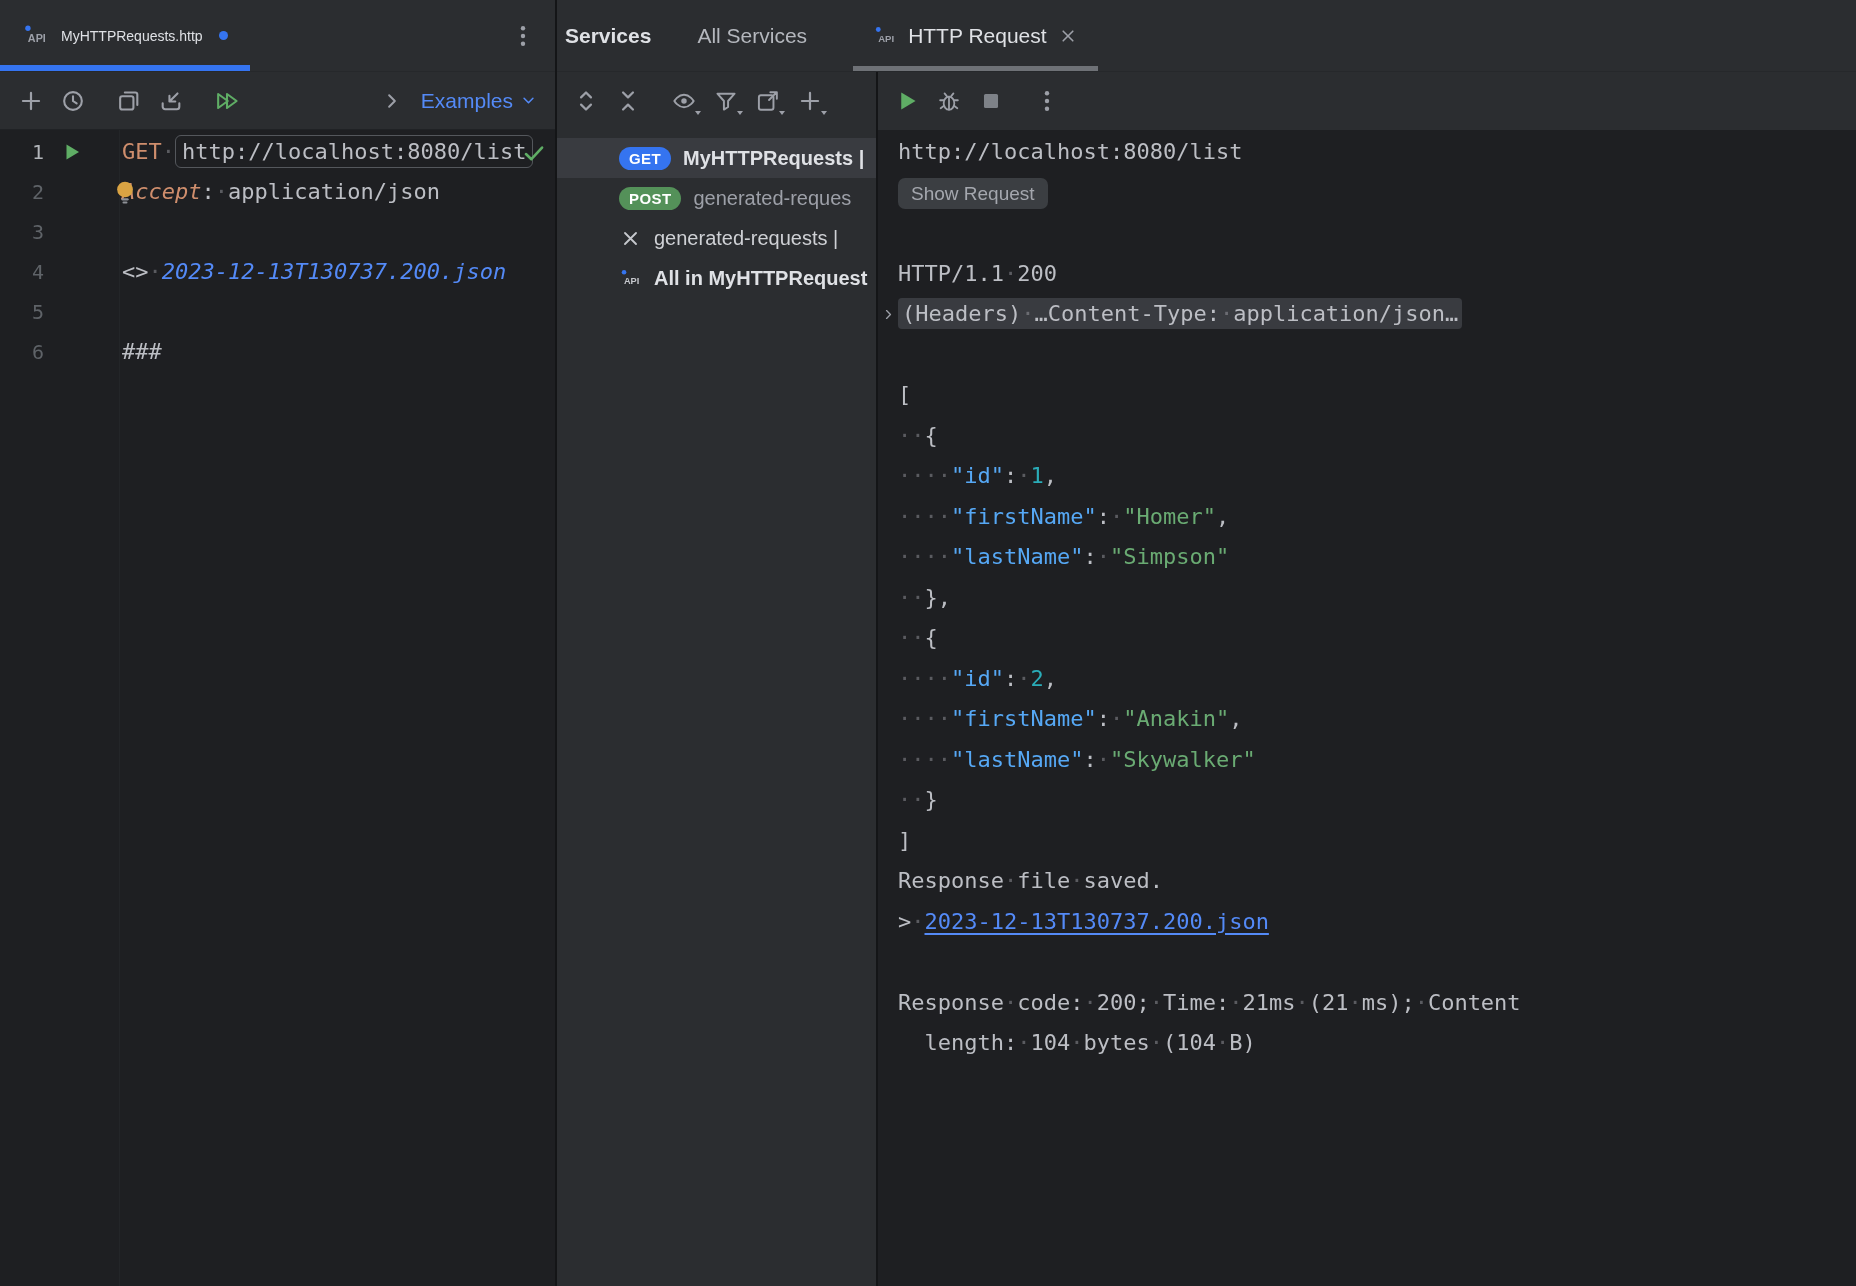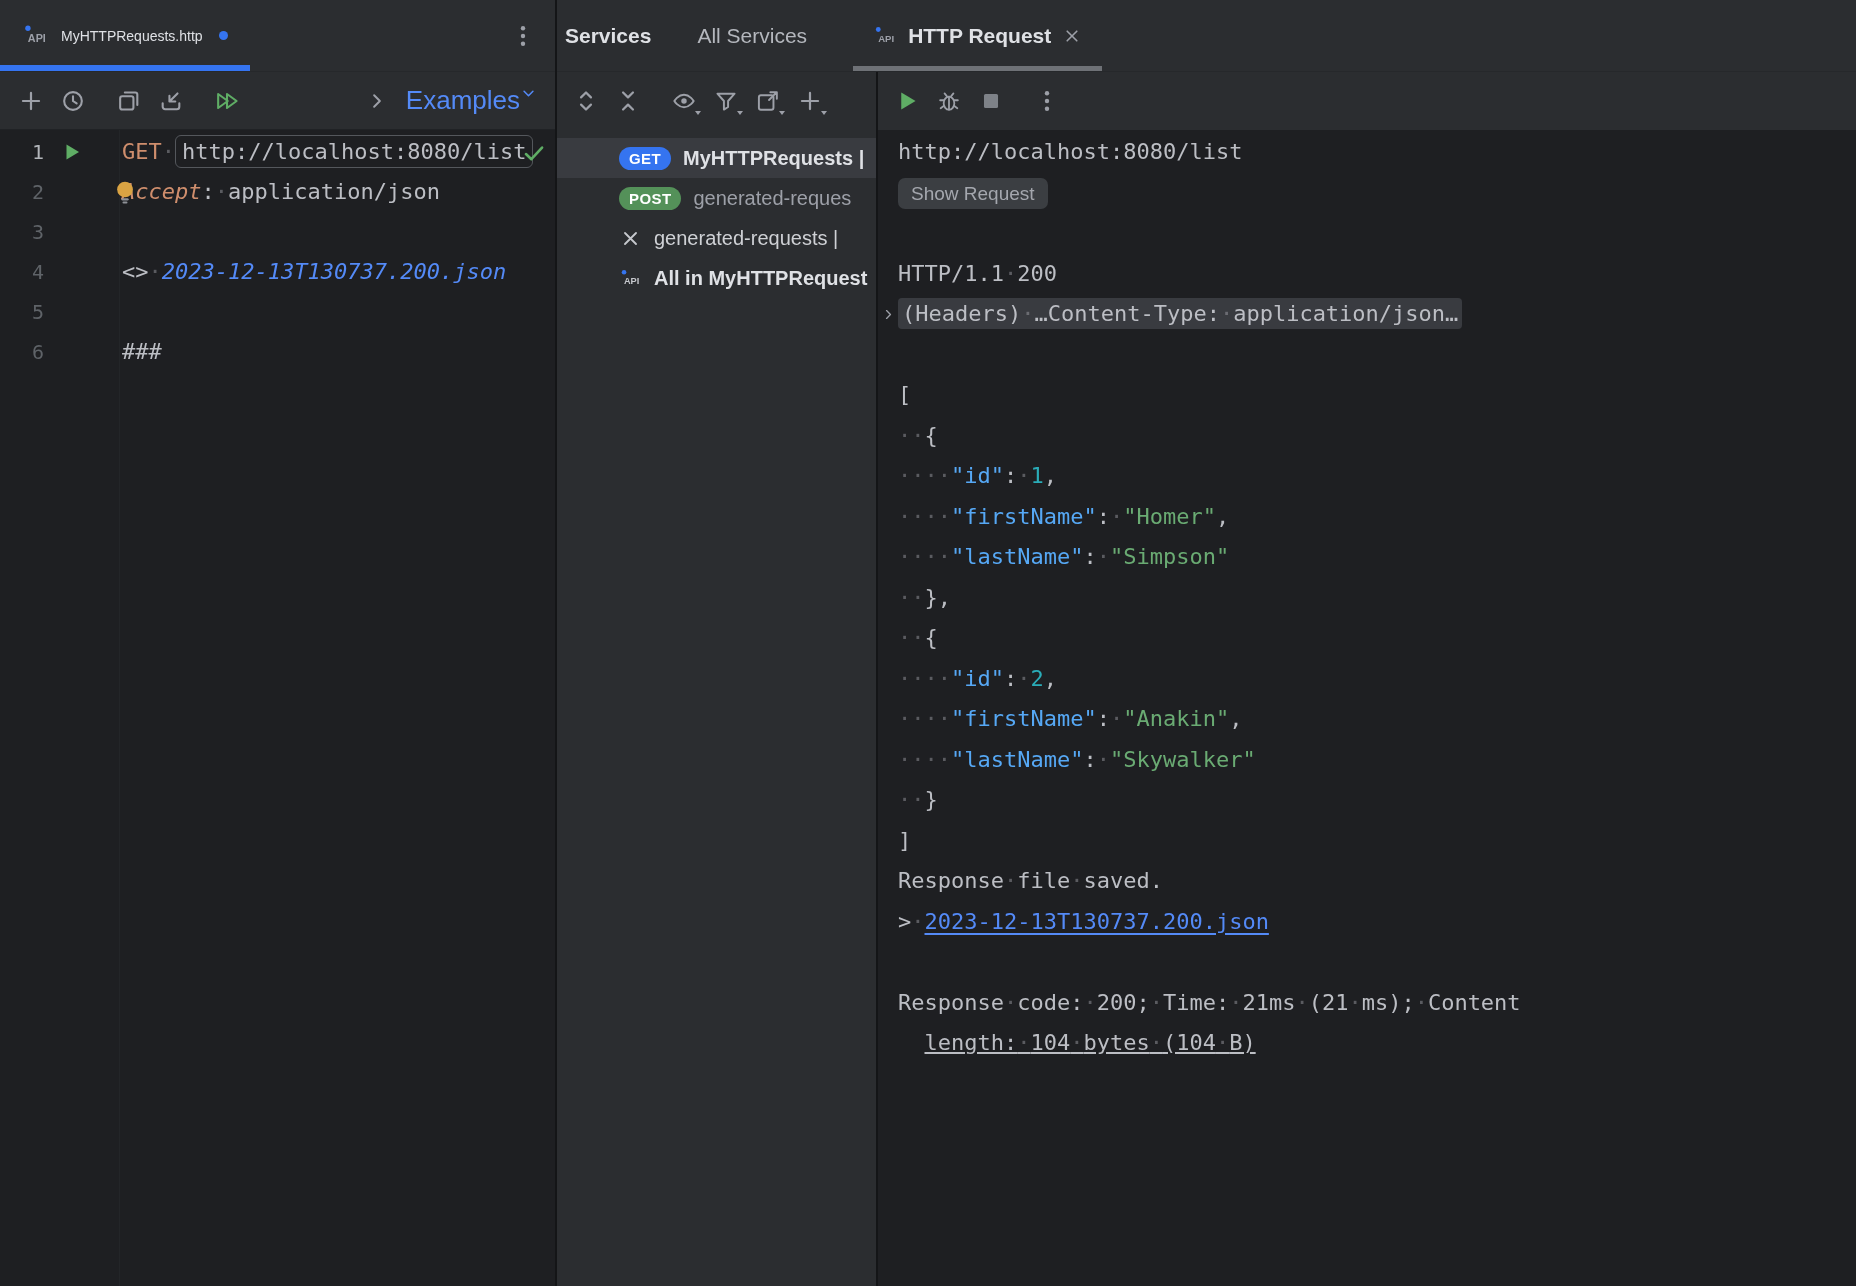--- a/index.html
+++ b/index.html
@@ -34,21 +34,21 @@
   }
 
   
   .etab{position:relative;display:flex;align-items:center;gap:12px;padding:0 22px;}
   .etab::after{content:"";position:absolute;left:0;right:0;bottom:0;height:6px;background:var(--accent,#3574F0);}
   .etab .icn{width:27px;height:27px;color:var(--text-dim,#9DA0A8);}
   .etab-title{font-size:14px;color:var(--text-bright,#DFE1E5);}
   .mod-dot{width:9px;height:9px;border-radius:50%;background:var(--accent,#3574F0);margin-left:4px;}
   .tab-kebab{align-self:center;margin-right:14px;}
 
-  .examples{display:flex;gap:0;color:var(--link,#548AF7);font-size:26px;margin:0 8px 0 10px;}
+  .examples{display:flex;align-items:center;gap:7px;color:var(--link,#548AF7);font-size:21px;margin:0 8px 0 10px;}
   .examples .icn{color:var(--link,#548AF7);}
   .pre-chevron{align-self:center;color:var(--text-dim,#9DA0A8);width:22px;height:22px;margin-right:8px;}
 
   
   .editor{position:relative;flex:1;background:var(--editor-bg,#1E1F22);padding-top:2px;font-family:"DejaVu Sans Mono",monospace;overflow:hidden;}
   .editor::before{content:"";position:absolute;left:119px;top:0;bottom:0;width:1px;background:#232528;}
   .ed-line{display:flex;height:40px;line-height:40px;font-size:22px;}
   .lnum{flex:0 0 44px;text-align:right;color:#5F6368;font-size:20px;}
   .lnum.active{color:#B2B5BA;}
   .gslot{flex:0 0 56px;display:flex;align-items:center;justify-content:center;}
@@ -64,21 +64,21 @@
   .inspection{position:absolute;top:10px;right:8px;width:26px;height:26px;}
 
   
   .svc-tabbar{padding-left:8px;}
   .wtab{align-self:center;font-size:21px;margin-right:46px;white-space:nowrap;}
   .wtab.primary{color:var(--text-bright,#DFE1E5);font-weight:700;}
   .wtab.dim{color:#B4B7BD;font-weight:400;}
   .ctab{position:relative;display:flex;align-items:center;gap:11px;padding:0 20px;}
   .ctab::after{content:"";position:absolute;left:0;right:0;bottom:0;height:5px;background:#6E7176;}
   .ctab .icn{width:24px;height:24px;color:var(--text-dim,#9DA0A8);}
-  .ctab-label{font-size:21px;color:var(--text-bright,#DFE1E5);font-weight:bold;}
+  .ctab-label{font-size:21px;color:var(--text-bright,#DFE1E5);}
   .ctab .close-btn{width:20px;height:20px;color:var(--text-dim,#9DA0A8);}
 
   .svc-body{flex:1;display:flex;min-height:0;}
   .tree-col{flex:0 0 321px;display:flex;flex-direction:column;background:var(--panel-bg,#2B2D30);border-right:2px solid var(--divider,#141517);min-width:0;}
   .tree-col .toolbar,.resp-col .toolbar{border-bottom:none;padding:0 8px;}
   .resp-col{flex:1;display:flex;flex-direction:column;background:var(--editor-bg,#1E1F22);min-width:0;}
   .resp-col .toolbar{background:var(--panel-bg,#2B2D30);}
 
   
   .tree{flex:1;padding-top:8px;overflow:hidden;}
@@ -412,18 +412,18 @@
             <div class="r-line"><span class="tok-pun"><span class="ws">·</span><span class="ws">·</span>{</span></div>
             <div class="r-line"><span class="tok-pun"><span class="ws">·</span><span class="ws">·</span><span class="ws">·</span><span class="ws">·</span></span><span class="tok-key">"id"</span><span class="tok-pun">:<span class="ws">·</span></span><span class="tok-num">2</span><span class="tok-pun">,</span></div>
             <div class="r-line"><span class="tok-pun"><span class="ws">·</span><span class="ws">·</span><span class="ws">·</span><span class="ws">·</span></span><span class="tok-key">"firstName"</span><span class="tok-pun">:<span class="ws">·</span></span><span class="tok-str">"Anakin"</span><span class="tok-pun">,</span></div>
             <div class="r-line"><span class="tok-pun"><span class="ws">·</span><span class="ws">·</span><span class="ws">·</span><span class="ws">·</span></span><span class="tok-key">"lastName"</span><span class="tok-pun">:<span class="ws">·</span></span><span class="tok-str">"Skywalker"</span></div>
             <div class="r-line"><span class="tok-pun"><span class="ws">·</span><span class="ws">·</span>}</span></div>
             <div class="r-line"><span class="tok-pun">]</span></div>
             <div class="r-line">Response<span class="ws">·</span>file<span class="ws">·</span>saved.</div>
             <div class="r-line"><span>&gt;<span class="ws">·</span></span><span class="rlink">2023-12-13T130737.200.json</span></div>
             <div class="r-line">&nbsp;</div>
             <div class="r-line">Response<span class="ws">·</span>code:<span class="ws">·</span>200;<span class="ws">·</span>Time:<span class="ws">·</span>21ms<span class="ws">·</span>(21<span class="ws">·</span>ms);<span class="ws">·</span>Content</div>
-            <div class="r-line" style="padding-left: 2ch; text-decoration: underline;">length:<span class="ws">·</span>104<span class="ws">·</span>bytes<span class="ws">·</span>(104<span class="ws">·</span>B)</div>
+            <div class="r-line" style="padding-left: 2ch;">length:<span class="ws">·</span>104<span class="ws">·</span>bytes<span class="ws">·</span>(104<span class="ws">·</span>B)</div>
           </div>
       </div>
     </div>
   </div>
 </div>
 
 </body></html>

